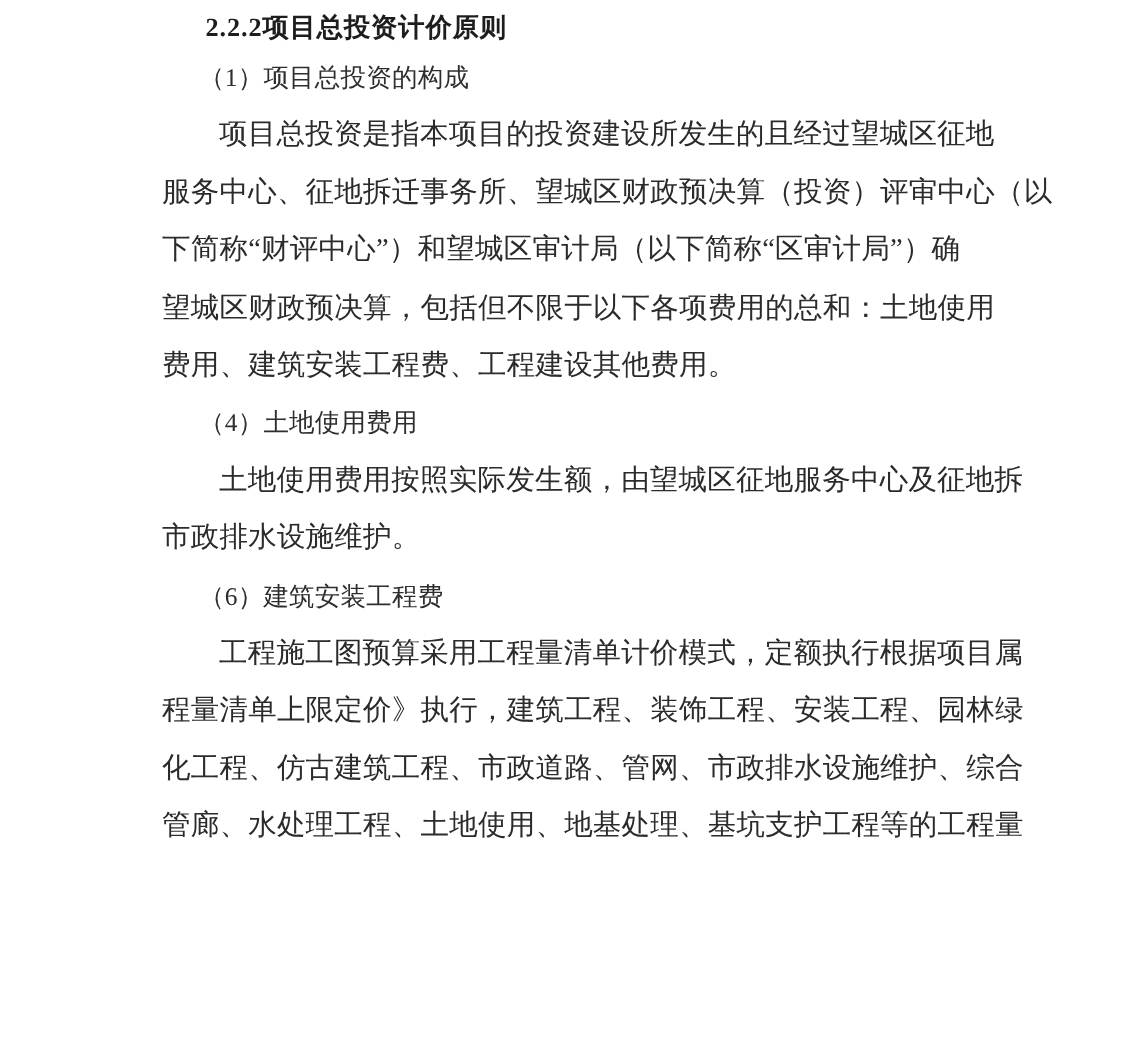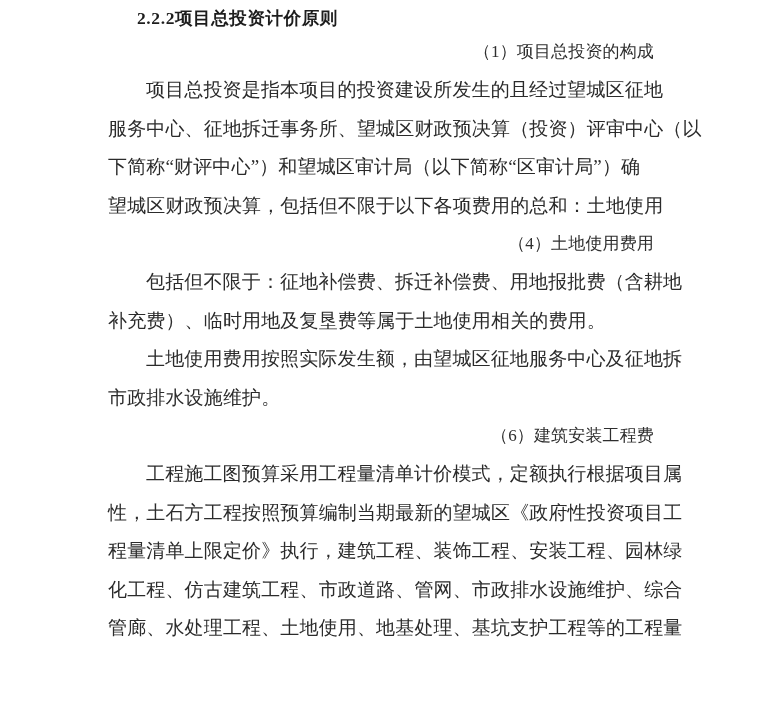--- a/index.html
+++ b/index.html
@@ -45,21 +45,21 @@
     line-height: 38.4px;
     margin: 0;
     text-align: justify;
     text-justify: inter-character;
     letter-spacing: 0.15px;
     color: #2e2e2e;
   }
   .para.sub {
     text-indent: 1.45em;
     white-space: nowrap;
-    text-align: right;
+    text-align: left;
   }
   .block {
     margin: 0;
     padding: 0;
   }
   
   .justify-block {
     text-align: justify;
     text-justify: inter-character;
   }
@@ -93,40 +93,36 @@
 
     <h2 class="heading">2.2.2项目总投资计价原则</h2>
 
     <div class="block">
       <div class="para sub">（1）项目总投资的构成</div>
       <div class="justify-block">
         <span class="line ind stretch">项目总投资是指本项目的投资建设所发生的且经过望城区征地</span>
         <span class="line stretch">服务中心、征地拆迁事务所、望城区财政预决算（投资）评审中心（以</span>
         <span class="line stretch">下简称“财评中心”）和望城区审计局（以下简称“区审计局”）确</span>
         <span class="line stretch">望城区财政预决算，包括但不限于以下各项费用的总和：土地使用</span>
+        <span class="line">费用、建筑安装工程费、工程建设其他费用。</span>
       </div>
     </div>
 
     <div class="block">
       <div class="para sub">（4）土地使用费用</div>
-      <div class="justify-block">
-        <span class="line ind stretch">包括但不限于：征地补偿费、拆迁补偿费、用地报批费（含耕地</span>
-        <span class="line">补充费）、临时用地及复垦费等属于土地使用相关的费用。</span>
-      </div>
       <div class="justify-block">
         <span class="line ind stretch">土地使用费用按照实际发生额，由望城区征地服务中心及征地拆</span>
         <span class="line">市政排水设施维护。</span>
       </div>
     </div>
 
     <div class="block">
       <div class="para sub">（6）建筑安装工程费</div>
       <div class="justify-block">
         <span class="line ind stretch">工程施工图预算采用工程量清单计价模式，定额执行根据项目属</span>
-        <span class="line stretch">性，土石方工程按照预算编制当期最新的望城区《政府性投资项目工</span>
         <span class="line stretch">程量清单上限定价》执行，建筑工程、装饰工程、安装工程、园林绿</span>
         <span class="line stretch">化工程、仿古建筑工程、市政道路、管网、市政排水设施维护、综合</span>
         <span class="line stretch">管廊、水处理工程、土地使用、地基处理、基坑支护工程等的工程量</span>
       </div>
     </div>
 
   </div>
 </div>
 
 </body></html>

